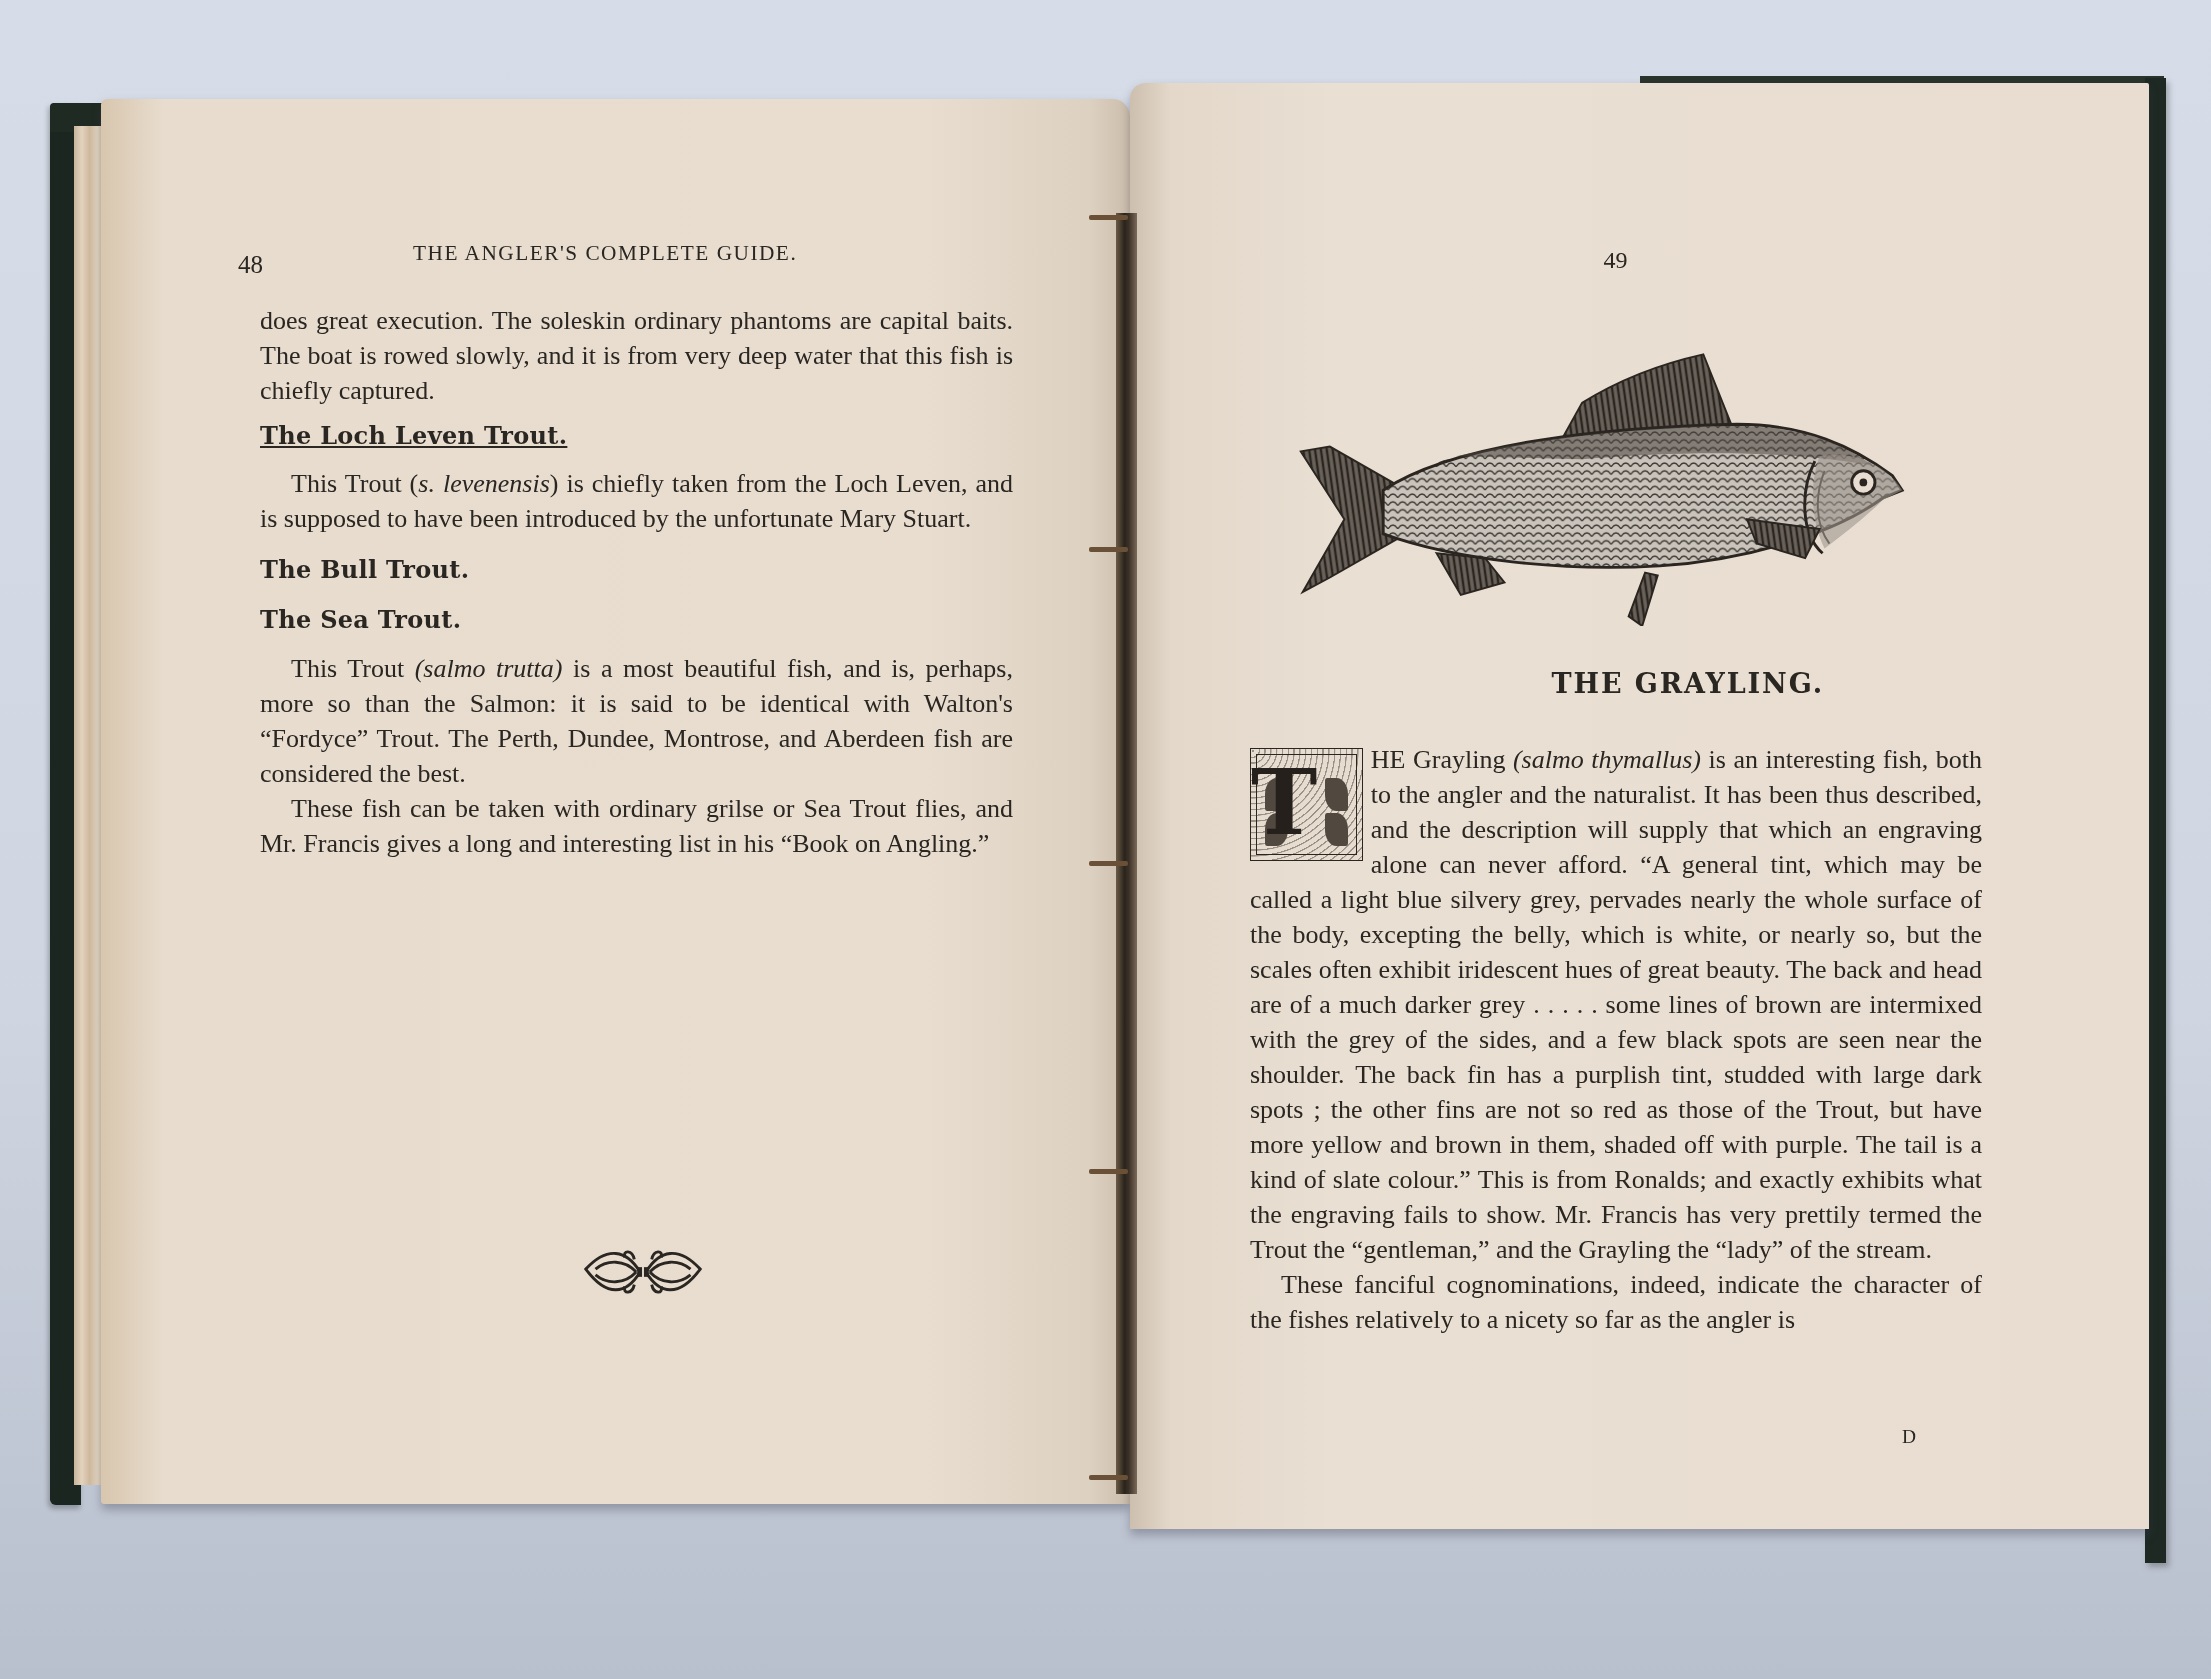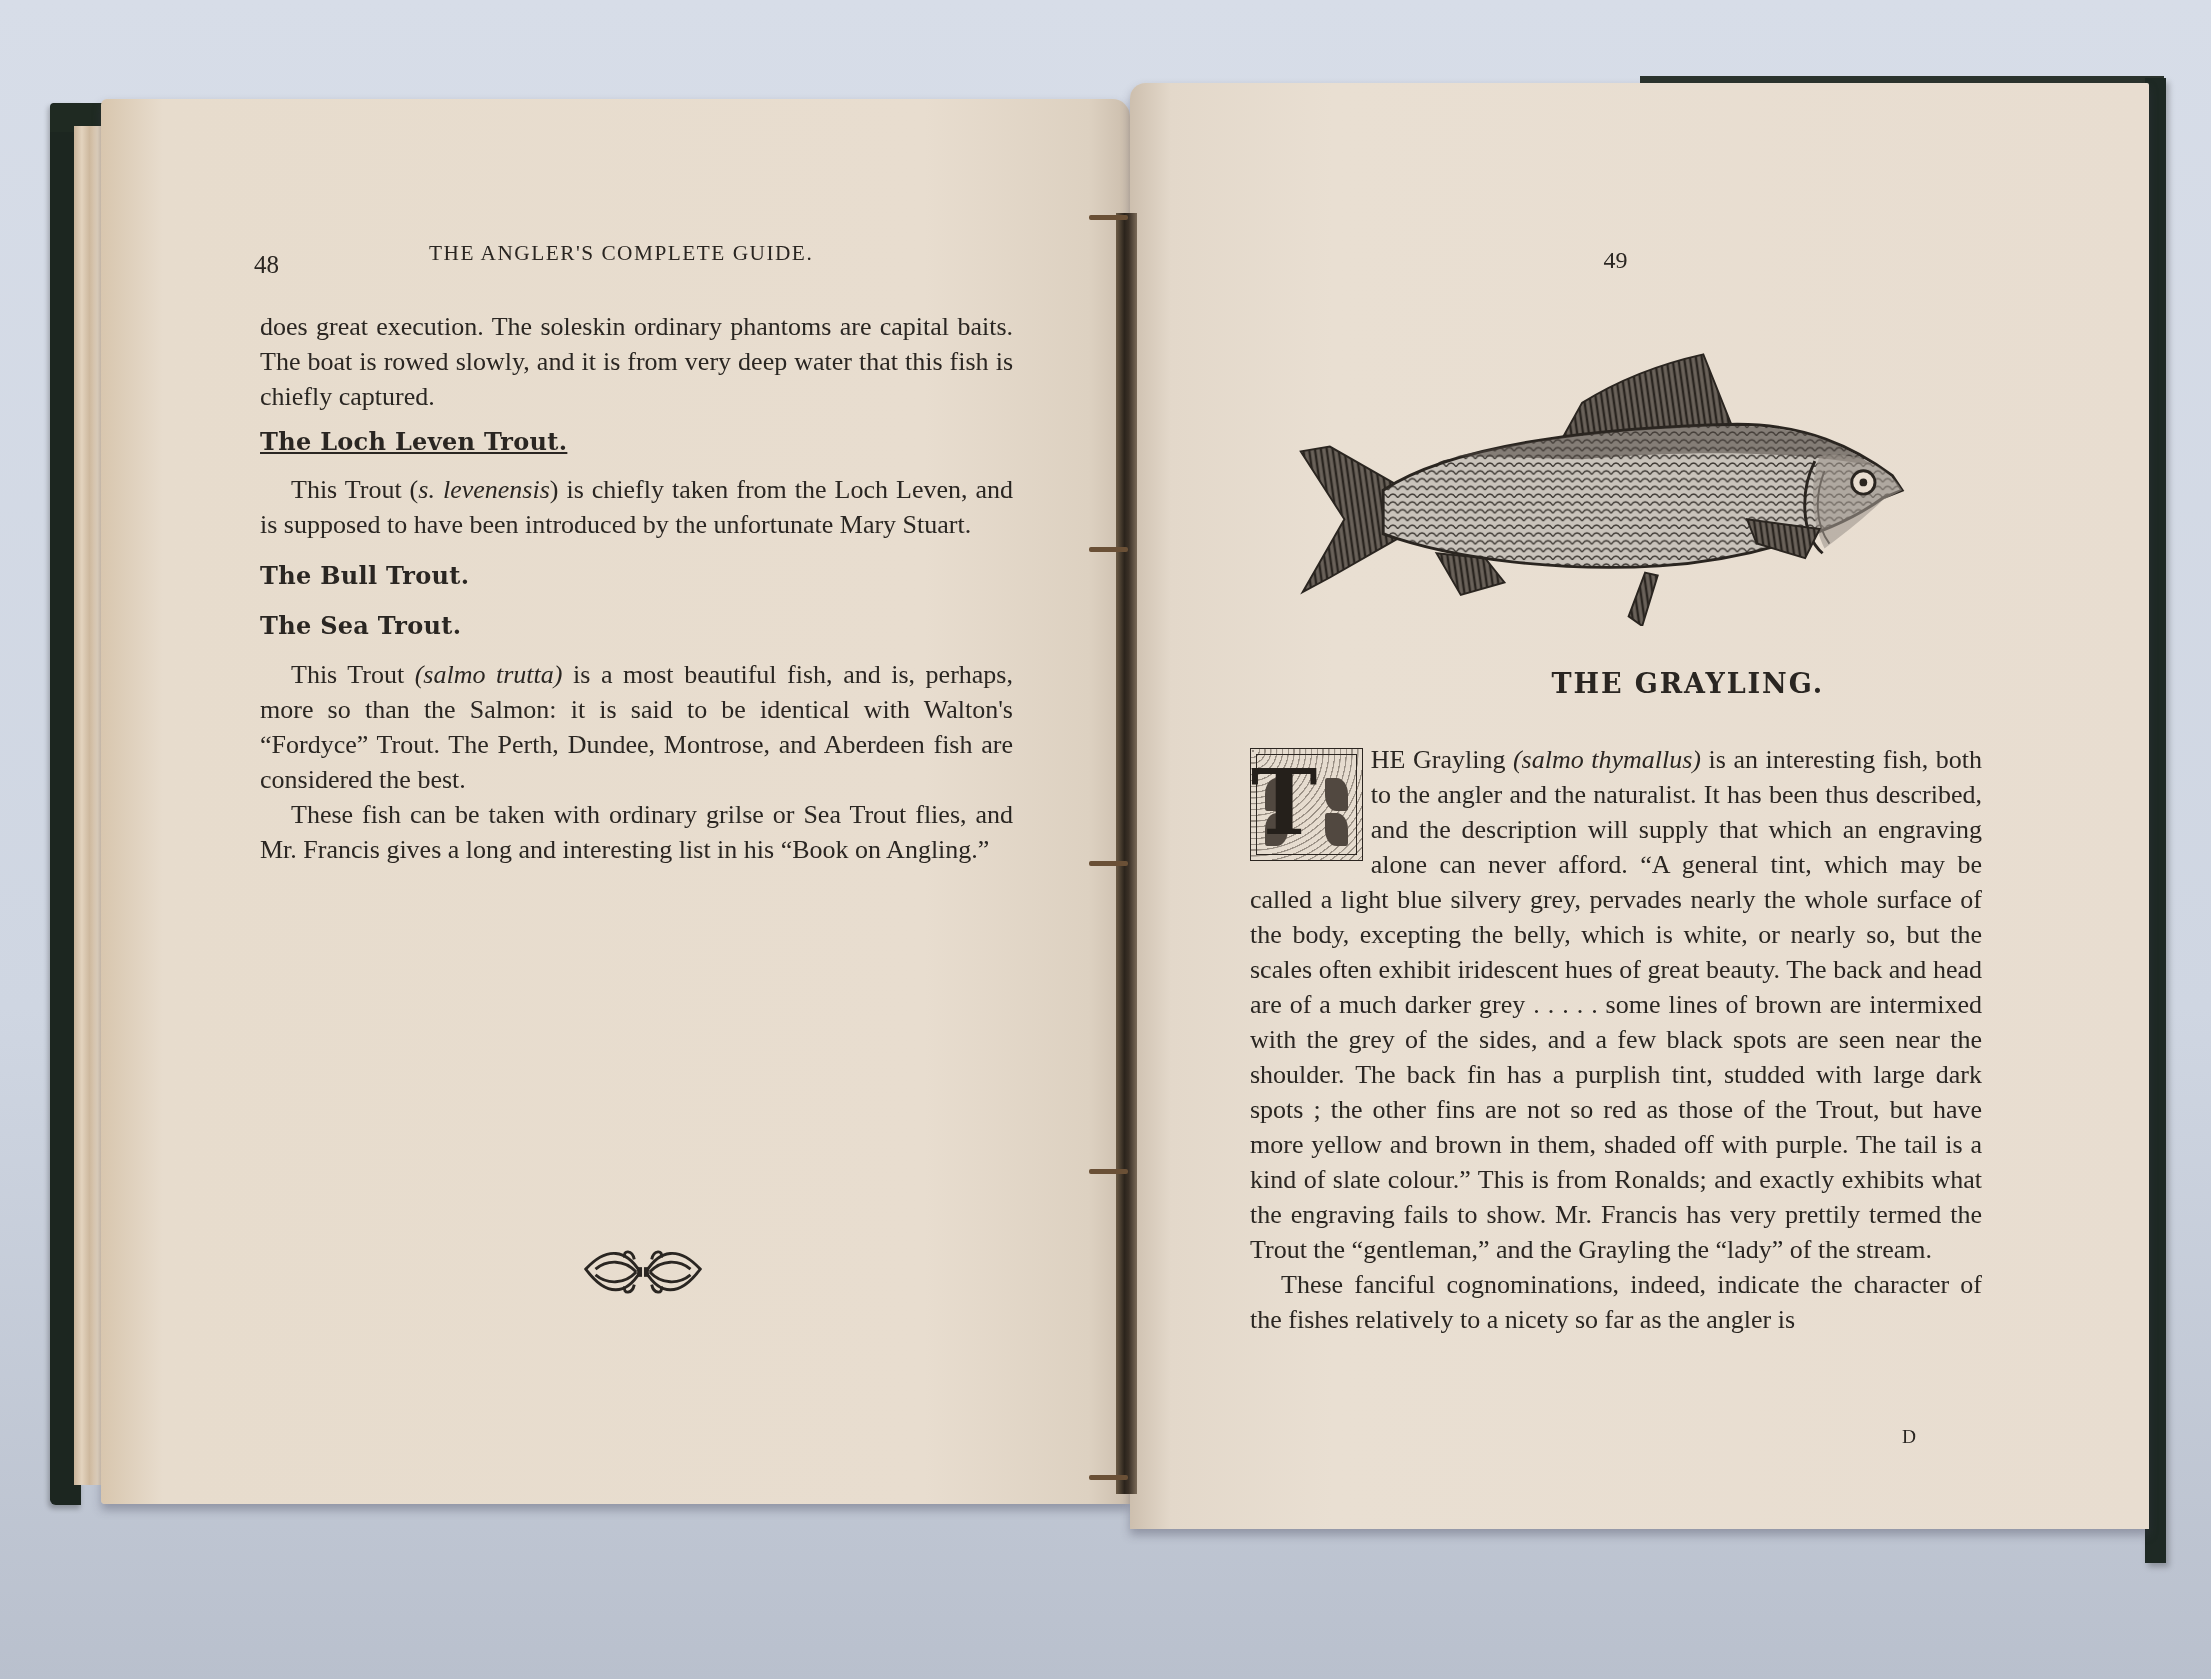--- a/index.html
+++ b/index.html
@@ -48,42 +48,42 @@
   }
   .gutter {
     position: absolute; left: 1116px; top: 213px; width: 21.3px; height: 1281px;
     background: linear-gradient(90deg, #6b5a45 0%, #2b241c 40%, #3a3026 60%, #7a6a58 100%);
   }
   .stitch {
     position: absolute; width: 39px; height: 4.9px; background: #6a5036; border-radius: 1.9px;
   }
 
   .running-head {
-    position: absolute; top: 241px; left: 254px; width: 767px; height: 39px;
+    position: absolute; top: 241px; left: 238px; width: 767px; height: 39px;
   }
   .folio-left { position: absolute; left: 0; top: 9.7px; font-size: 25px; }
   .running-title {
     position: absolute; left: 175px; top: 0; font-size: 21.3px; letter-spacing: 1.5px;
     text-transform: uppercase;
   }
   .folio-right {
     position: absolute; left: 1591px; top: 247px; font-size: 24px; width: 49px; text-align: center;
   }
   .col {
     position: absolute; font-size: 26px; line-height: 35px; text-align: justify;
     text-align-last: left;
   }
   .col p { margin: 0; }
   .col p.indent { text-indent: 31px; }
   .col h2 {
     margin: 0; font-family: "DejaVu Serif", serif; font-weight: bold;
     font-size: 24px; text-align: center; letter-spacing: 0.3px;
   }
   .col em { font-style: italic; }
-  .left-col { left: 260px; top: 303px; width: 753px; margin-top: 6px; }
+  .left-col { left: 260px; top: 303px; width: 753px; }
   .chapter-title {
     position: absolute; left: 1397px; top: 668px; width: 427px; text-align: right;
     font-family: "DejaVu Serif", serif; font-weight: bold; font-size: 27px; letter-spacing: 1.9px;
   }
   .right-col { left: 1250px; top: 742px; width: 732px; }
   .dropcap {
     float: left; width: 113px; height: 113px; margin: 5.8px 7.8px 0 0;
     border: 1.9px solid #2b2520; box-sizing: border-box; position: relative;
     background: repeating-radial-gradient(circle at 1.9px 1.9px, #9a9085 0 1px, transparent 1.5px 5.8px), #e6dccf;
   }

